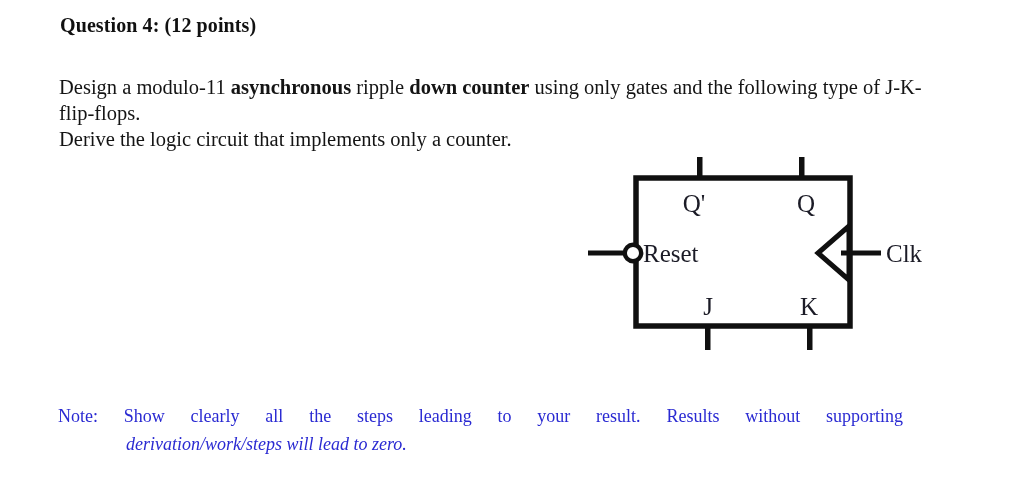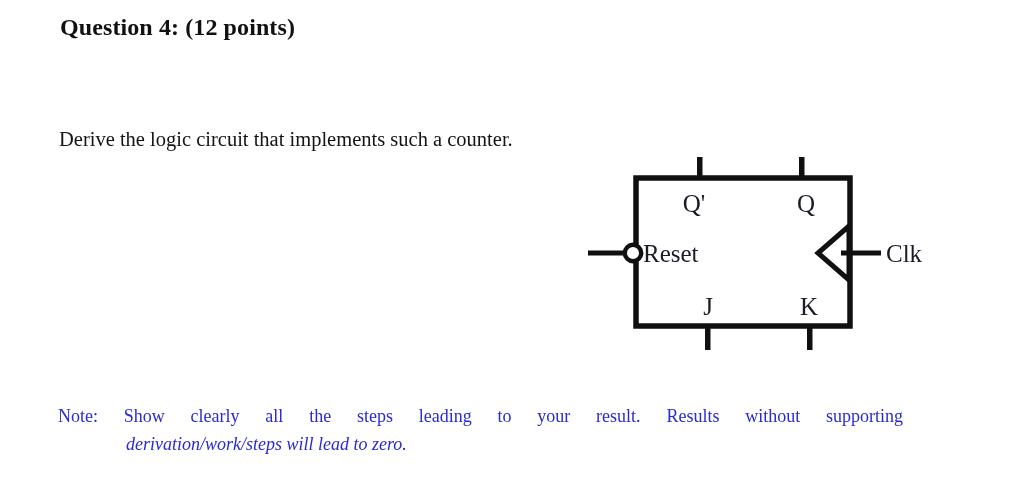--- a/index.html
+++ b/index.html
@@ -23,21 +23,21 @@
     left: 0; top: 0;
     width: 1024px;
     height: 490px;
   }
 
   
   .q-title {
     position: absolute;
     left: 60px;
     top: 14px;
-    font-size: 24px;
+    font-size: 20px;
     font-weight: bold;
     letter-spacing: 0.1px;
     white-space: nowrap;
   }
 
   
   .para {
     position: absolute;
     left: 59px;
     font-size: 20.5px;
@@ -97,22 +97,25 @@
     text-align-last: justify;
   }
 </style>
 </head>
 <body>
 
 <div id="page">
 
   <div class="q-title">Question 4: (12 points)</div>
 
+  <div class="para para-1">
+    <span><span>Design a modulo-11 </span><b>asynchronous</b><span> ripple </span><b>down counter</b><span> using only gates and the following type of J-K- flip-flops.</span></span>
+  </div>
 
-  <div class="para para-2">Derive the logic circuit that implements such a counter.</div>
+  <div class="para para-2">Derive the logic circuit that implements only a counter.</div>
 
   <div id="ff-diagram">
     <svg width="400" height="210" viewBox="0 0 400 210" xmlns="http://www.w3.org/2000/svg">
 
       <rect x="122" y="9" width="5.5" height="23" fill="#101010"></rect>
       <rect x="224" y="9" width="5.5" height="23" fill="#101010"></rect>
 
       <rect x="130" y="178" width="5.5" height="24" fill="#101010"></rect>
       <rect x="232" y="178" width="5.5" height="24" fill="#101010"></rect>
 

